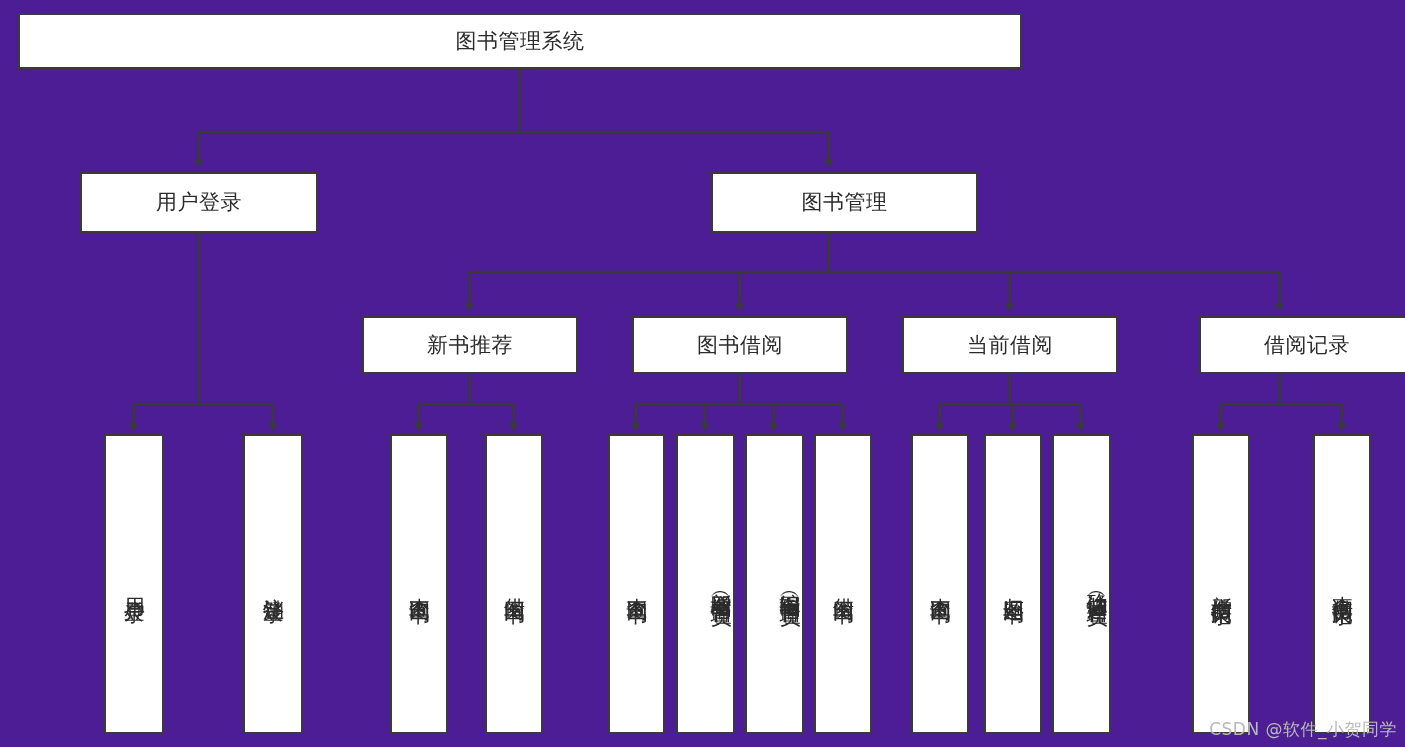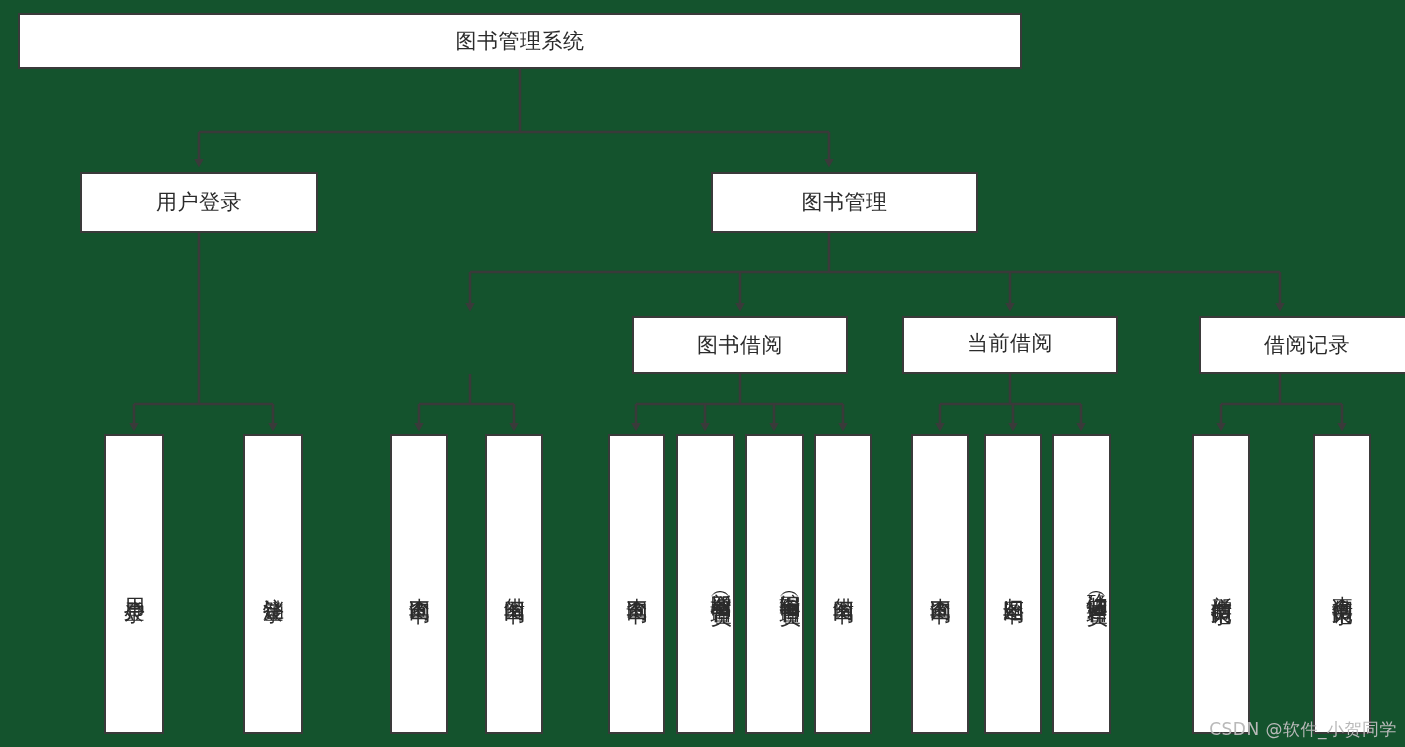--- a/index.html
+++ b/index.html
@@ -8,21 +8,21 @@
     padding: 0;
     background: #ffffff;
   }
   body {
     font-family: "DejaVu Sans", "Liberation Sans", sans-serif;
   }
   #diagram-root {
     position: relative;
     width: 1405px;
     height: 747px;
-    background: #14532d;
+    background: #4c1d95;
     overflow: hidden;
   }
   #edge-layer {
     position: absolute;
     left: 0;
     top: 0;
     width: 1405px;
     height: 747px;
     pointer-events: none;
   }
@@ -126,24 +126,27 @@
     <span class="node-label">图书管理系统</span>
   </div>
 
   <div class="node horiz" style="left: 80px; top: 172px; width: 238px; height: 61px;">
     <span class="node-label">用户登录</span>
   </div>
   <div class="node horiz" style="left: 711px; top: 172px; width: 267px; height: 61px;">
     <span class="node-label">图书管理</span>
   </div>
 
+  <div class="node horiz" style="left: 362px; top: 316px; width: 216px; height: 58px;">
+    <span class="node-label">新书推荐</span>
+  </div>
   <div class="node horiz" style="left: 632px; top: 316px; width: 216px; height: 58px;">
     <span class="node-label">图书借阅</span>
   </div>
-  <div class="node horiz" style="left: 902px; top: 316px; width: 216px; height: 58px; font-family: Liberation Mono, monospace;">
+  <div class="node horiz" style="left: 902px; top: 316px; width: 216px; height: 58px;">
     <span class="node-label">当前借阅</span>
   </div>
   <div class="node horiz" style="left: 1172px; top: 316px; width: 216px; height: 58px; margin-left: 27px;">
     <span class="node-label">借阅记录</span>
   </div>
 
   <div class="node vert mid" style="left: 104px; top: 434px; width: 60px; height: 300px;">
     <span class="node-label">用户登录</span>
   </div>
   <div class="node vert mid" style="left: 243px; top: 434px; width: 60px; height: 300px;">

